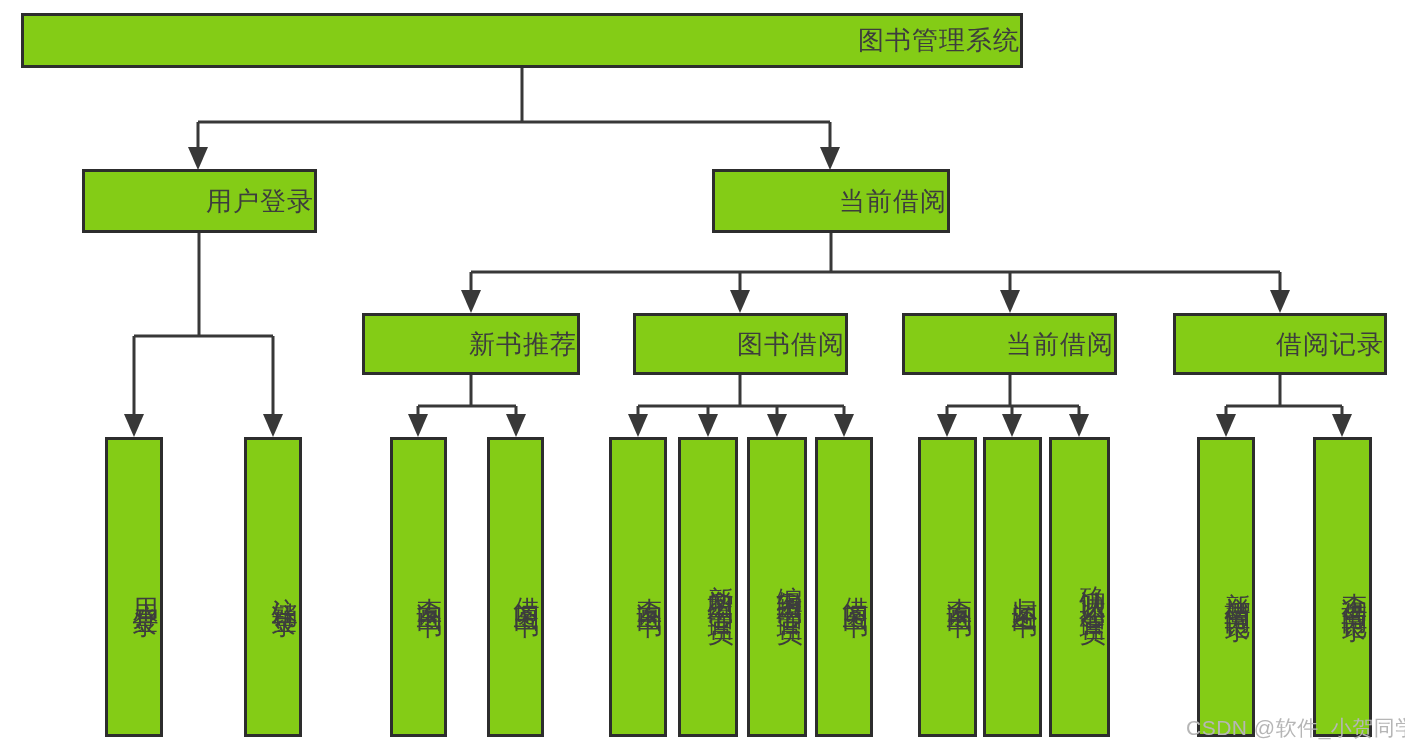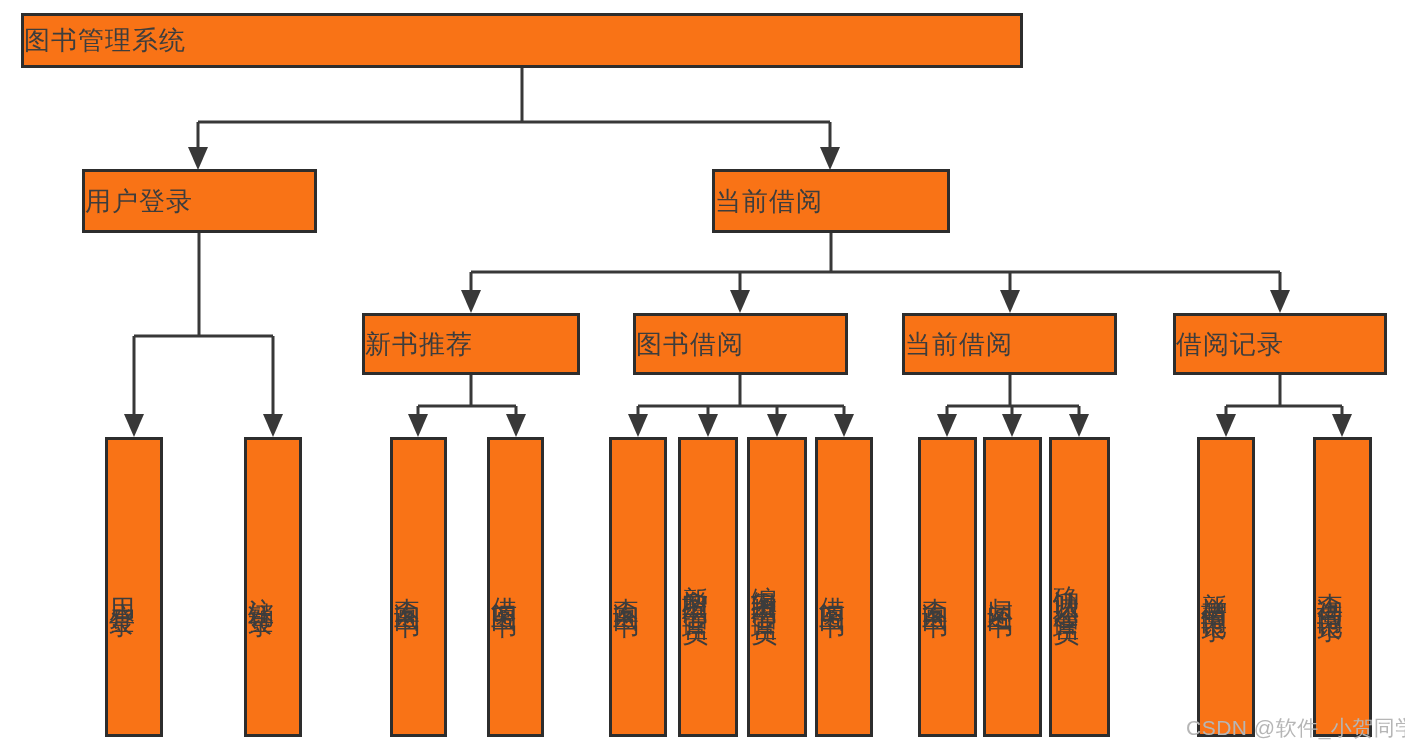--- a/index.html
+++ b/index.html
@@ -17,22 +17,22 @@
     font-family:"Liberation Sans",sans-serif;
     overflow:hidden;
   }
   .connector-layer{position:absolute;left:0;top:0;width:1405px;height:747px;}
   .connector-layer path{stroke:var(--line-color);stroke-width:3;fill:none;}
   .connector-layer polygon{fill:var(--line-color);stroke:none;}
   .box{
     position:absolute;
     box-sizing:border-box;
     border:3px solid var(--border-color);
-    background:#f97316;
-    display:flex;align-items:center;justify-content:flex-start;
+    background:#84cc16;
+    display:flex;align-items:center;justify-content:flex-end;
     color:var(--text-color);
     font-size:26px;
     z-index:2;
   }
   .box.h span{white-space:nowrap;letter-spacing:1px;}
   .box.v span{
     writing-mode:vertical-rl;
     text-orientation:mixed;
     letter-spacing:5px;
     line-height:1.1;

